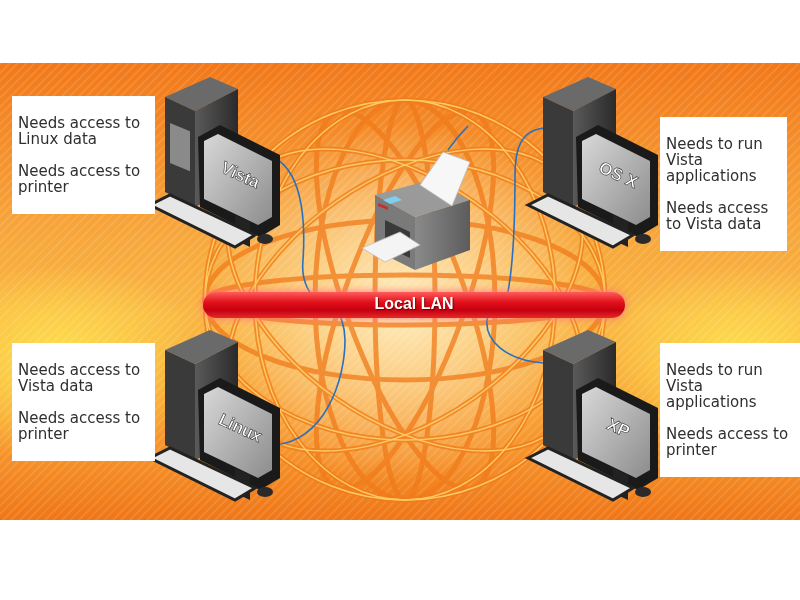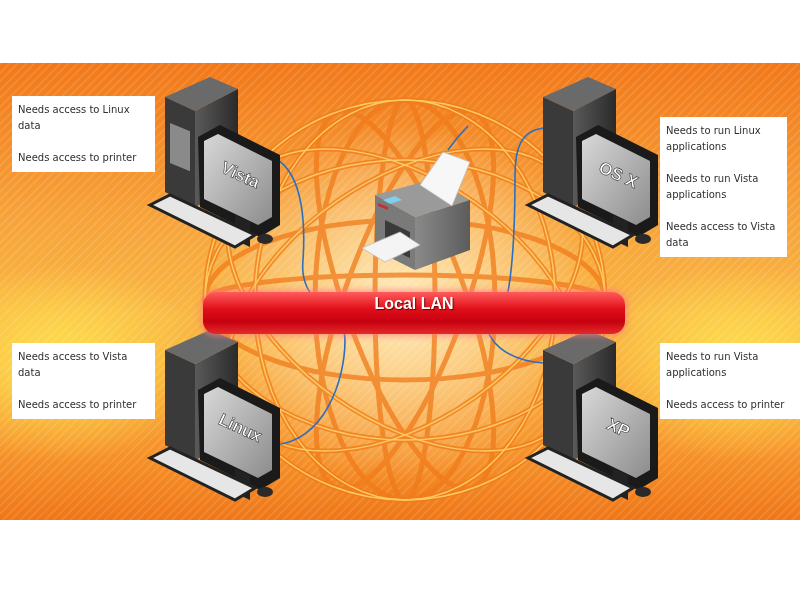--- a/index.html
+++ b/index.html
@@ -6,24 +6,24 @@
   body{width:800px;height:600px;position:relative;overflow:hidden;font-family:"DejaVu Sans","Liberation Sans",sans-serif;}
   #panel{position:absolute;left:0;top:63px;width:800px;height:457px;overflow:hidden;
     background:
       radial-gradient(ellipse 220px 140px at 60px 300px, rgba(255,230,80,0.95), rgba(255,200,40,0) 70%),
       radial-gradient(ellipse 220px 140px at 740px 300px, rgba(255,230,80,0.95), rgba(255,200,40,0) 70%),
       radial-gradient(ellipse 260px 240px at 400px 240px, rgba(255,240,200,0.95), rgba(255,190,120,0) 75%),
       linear-gradient(180deg,#f2781a 0%,#f7a43a 35%,#f9b642 55%,#f6932a 85%,#ef7617 100%);}
   #stripes{position:absolute;inset:0;
     background:repeating-linear-gradient(135deg, rgba(255,255,255,0.10) 0 2px, rgba(255,255,255,0) 2px 6px);}
   svg{position:absolute;left:0;top:0;}
-  .note{position:absolute;background:#ffffff;color:#2f2f2f;font-family:"DejaVu Sans",sans-serif;font-size:10px;line-height:16px;padding:6px 6px;box-sizing:border-box;}
+  .note{position:absolute;background:#ffffff;color:#2f2f2f;font-family:"DejaVu Sans",sans-serif;font-size:15px;line-height:16px;padding:19px 6px;box-sizing:border-box;}
   .note p{margin:0;}
   .note p + p{margin-top:16px;}
-  #lan{position:absolute;left:203px;top:292px;width:422px;height:42px;border-radius:13px;
+  #lan{position:absolute;left:203px;top:292px;width:422px;height:26px;border-radius:13px;
     background:linear-gradient(180deg,#ff5c5c 0%,#e1101a 40%,#c50010 70%,#e52a2a 100%);
     box-shadow:0 0 6px 2px rgba(255,120,120,0.7);}
   #lan-label{position:absolute;left:0;right:0;top:3px;text-align:center;color:#ffffff;font-weight:bold;font-size:16px;
     font-family:"Liberation Sans",sans-serif;text-shadow:1px 1px 1px #6a0000;}
   .os-label{font-family:"Liberation Sans",sans-serif;font-weight:bold;fill:#ffffff;stroke:#333;stroke-width:0.6px;}
 </style>
 </head>
 <body>
 
 <div id="panel">
@@ -139,21 +139,20 @@
 <div id="lan">
   <div id="lan-label">Local LAN</div>
 </div>
 
 <div class="note" style="left:12px;top:96px;width:143px;">
   <p>Needs access to Linux data</p>
   <p>Needs access to printer</p>
 </div>
 
 <div class="note" style="left:660px;top:117px;width:127px;">
-  <p>Needs to run Linux applications</p>
   <p>Needs to run Vista applications</p>
   <p>Needs access to Vista data</p>
 </div>
 
 <div class="note" style="left:12px;top:343px;width:143px;">
   <p>Needs access to Vista data</p>
   <p>Needs access to printer</p>
 </div>
 
 <div class="note" style="left:660px;top:343px;width:140px;">

